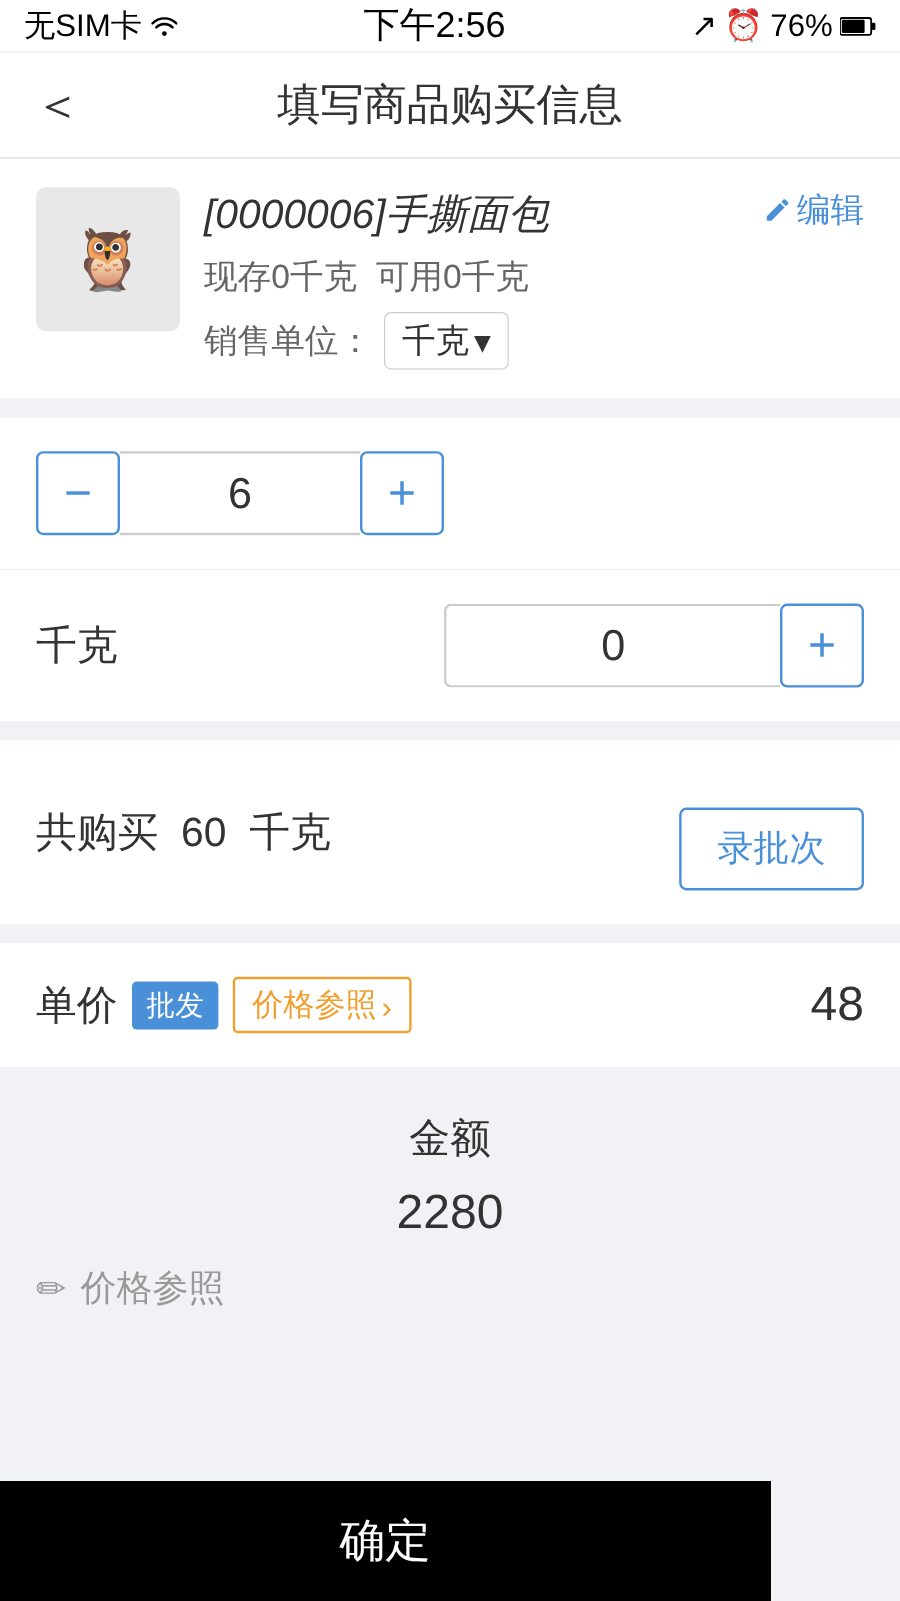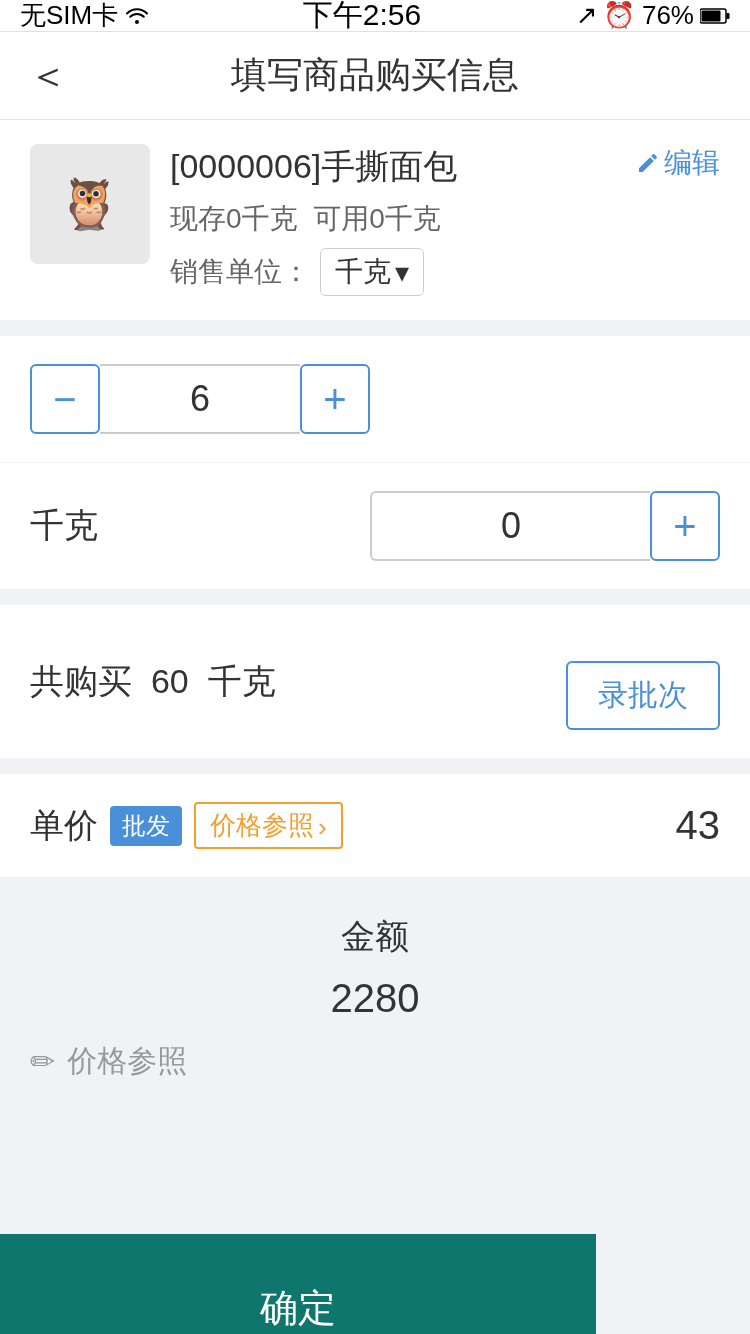--- a/index.html
+++ b/index.html
@@ -10,21 +10,21 @@
       font-family: -apple-system, "PingFang SC", "Helvetica Neue", sans-serif;
       background: #f0f2f5;
       font-size: 32px;
       position: relative;
       overflow-x: hidden;
     }
 
     
     .status-bar {
       width: 750px;
-      height: 32px;
+      height: 44px;
       background: #fff;
       display: flex;
       align-items: center;
       justify-content: space-between;
       padding: 0 20px;
       font-size: 28px;
       color: #000;
       border-bottom: 1px solid #e0e0e0;
     }
     .status-left { display: flex; align-items: center; gap: 8px; font-size: 26px; }
@@ -84,20 +84,21 @@
     .product-header {
       display: flex;
       align-items: flex-start;
       justify-content: space-between;
     }
     .product-name {
       font-size: 34px;
       color: #333;
       font-weight: 500;
       flex: 1;
+      font-style: italic;
     }
     .edit-btn {
       font-size: 28px;
       color: #4a90d9;
       display: flex;
       align-items: center;
       gap: 4px;
       white-space: nowrap;
       cursor: pointer;
     }
@@ -293,27 +294,27 @@
     .content-area {
       min-height: 300px;
       background: #f0f2f5;
     }
 
     
     .confirm-btn {
       position: fixed;
       bottom: 0;
       left: 0;
-      width: 596px;
+      width: 642px;
       height: 100px;
-      background: #0f766e;
+      background: #000000;
       color: #fff;
       font-size: 38px;
       display: flex;
-      align-items: flex-end;
+      align-items: center;
       justify-content: center;
       cursor: pointer;
       border: none;
     }
   </style>
 </head>
 <body>
 
 <div class="status-bar">
   <div class="status-left">
@@ -403,21 +404,21 @@
 <div class="price-section">
   <div class="price-row">
     <div class="price-label">
       <span>单价</span>
       <span class="tag-batch">批发</span>
       <span class="tag-price-ref">
         <span>价格参照</span>
         <span>›</span>
       </span>
     </div>
-    <div class="price-value">43</div>
+    <div class="price-value">48</div>
   </div>
 </div>
 
 <div class="amount-section">
   <div class="amount-row">
     <span class="amount-label">金额</span>
     <span class="amount-value">2280</span>
   </div>
   <div class="remark-row">
     <span>✏</span>

